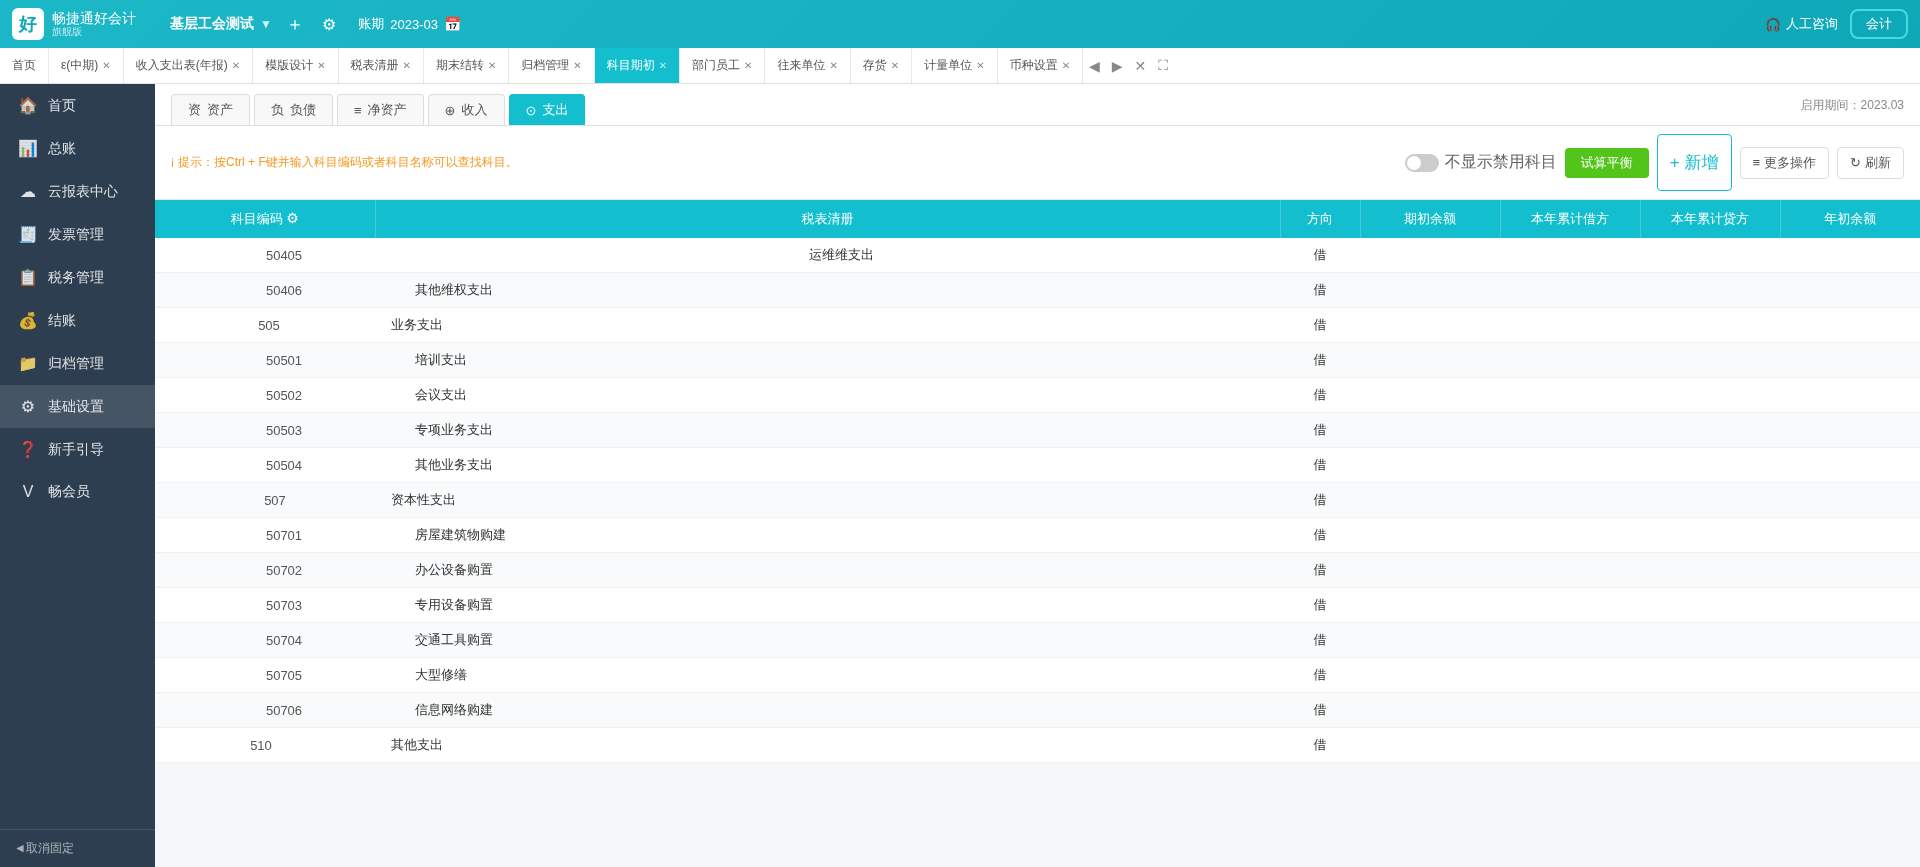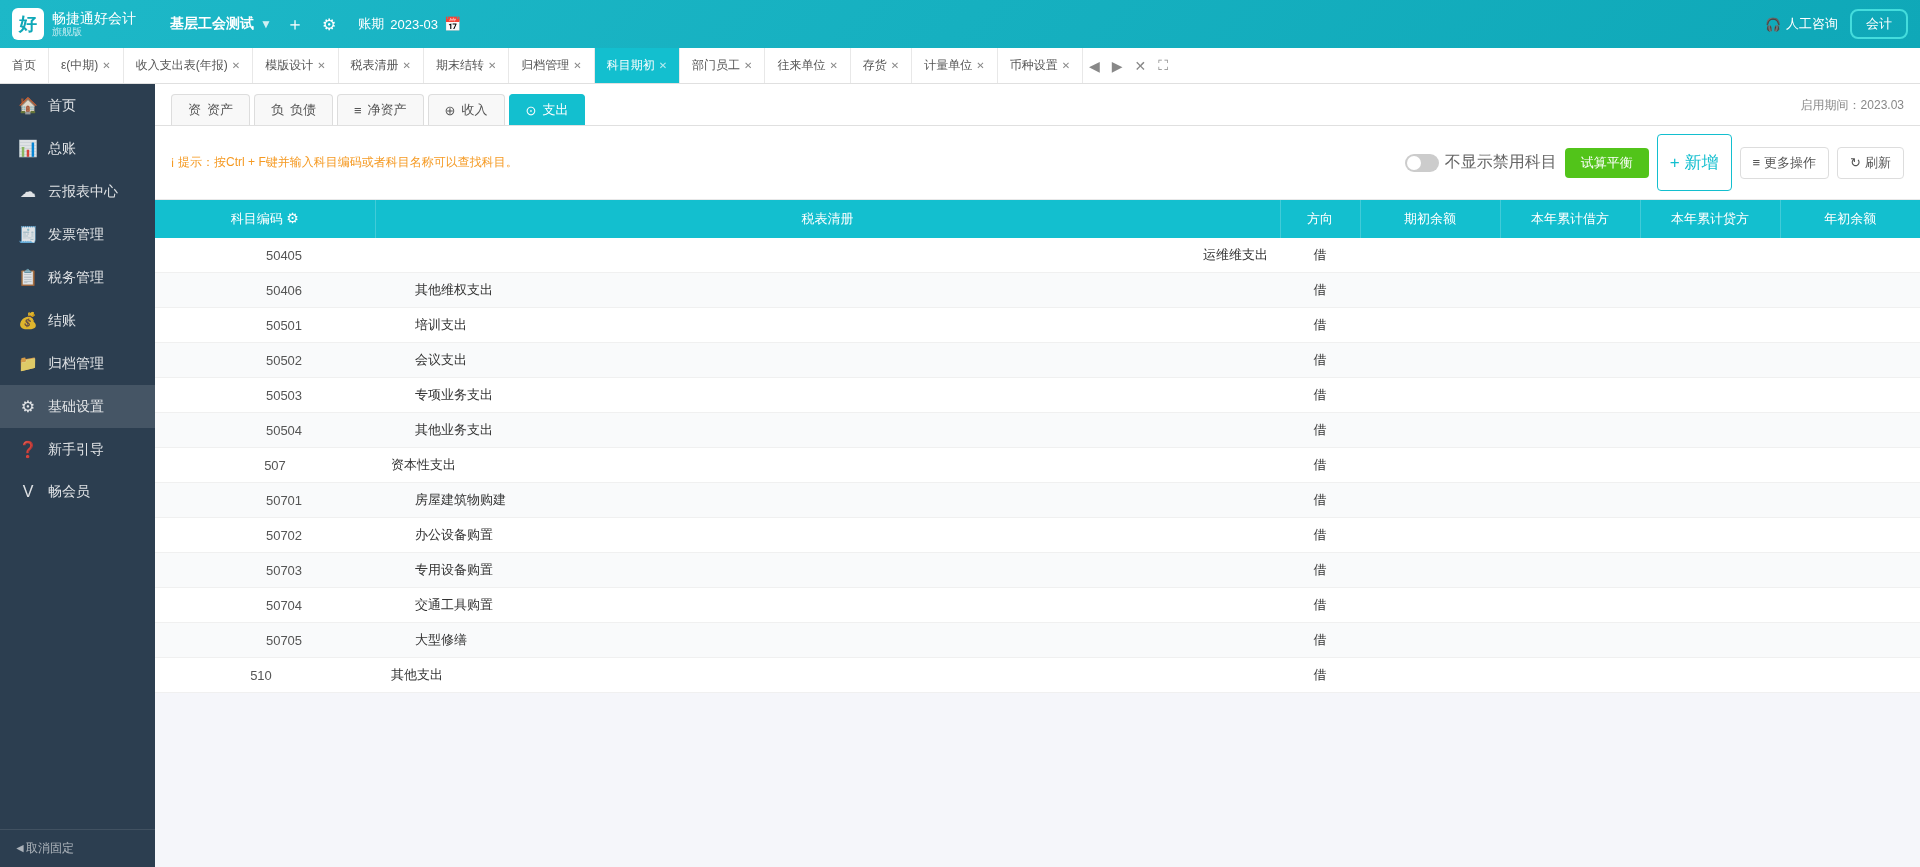--- a/index.html
+++ b/index.html
@@ -487,37 +487,46 @@
             <th class="col-dir">方向</th>
             <th class="col-balance">期初余额</th>
             <th class="col-debit">本年累计借方</th>
             <th class="col-credit">本年累计贷方</th>
             <th class="col-year-bal">年初余额</th>
           </tr>
         </thead>
         <tbody id="table-body">
         <tr>
               <td class="code-col" style="padding-left: 50px;">50405</td>
-              <td class="name-col" style="text-align: right; padding-left: 40px;">运维维支出</td>
+              <td class="name-col" style="text-align: center; padding-left: 40px;">运维维支出</td>
               <td>借</td>
               <td></td>
               <td></td>
               <td></td>
               <td></td>
             </tr>
             <tr>
               <td class="code-col" style="padding-left: 50px;">50406</td>
               <td class="name-col" style="text-align: left; padding-left: 40px;">其他维权支出</td>
               <td>借</td>
               <td></td>
               <td></td>
               <td></td>
               <td></td>
             </tr>
             <tr>
+              <td class="code-col" style="padding-left: 20px;">505</td>
+              <td class="name-col" style="text-align: left; padding-left: 16px;">业务支出</td>
+              <td>借</td>
+              <td></td>
+              <td></td>
+              <td></td>
+              <td></td>
+            </tr>
+            <tr>
               <td class="code-col" style="padding-left: 50px;">50501</td>
               <td class="name-col" style="text-align: left; padding-left: 40px;">培训支出</td>
               <td>借</td>
               <td></td>
               <td></td>
               <td></td>
               <td></td>
             </tr>
             <tr>
               <td class="code-col" style="padding-left: 50px;">50502</td>
@@ -594,20 +603,29 @@
             <tr>
               <td class="code-col" style="padding-left: 50px;">50705</td>
               <td class="name-col" style="text-align: left; padding-left: 40px;">大型修缮</td>
               <td>借</td>
               <td></td>
               <td></td>
               <td></td>
               <td></td>
             </tr>
             <tr>
+              <td class="code-col" style="padding-left: 50px;">50706</td>
+              <td class="name-col" style="text-align: left; padding-left: 40px;">信息网络购建</td>
+              <td>借</td>
+              <td></td>
+              <td></td>
+              <td></td>
+              <td></td>
+            </tr>
+            <tr>
               <td class="code-col" style="padding-left: 4px; margin-left: 44px;">510</td>
               <td class="name-col" style="text-align: left; padding-left: 16px;">其他支出</td>
               <td>借</td>
               <td></td>
               <td></td>
               <td></td>
               <td></td>
             </tr>
           </tbody>
       </table>

